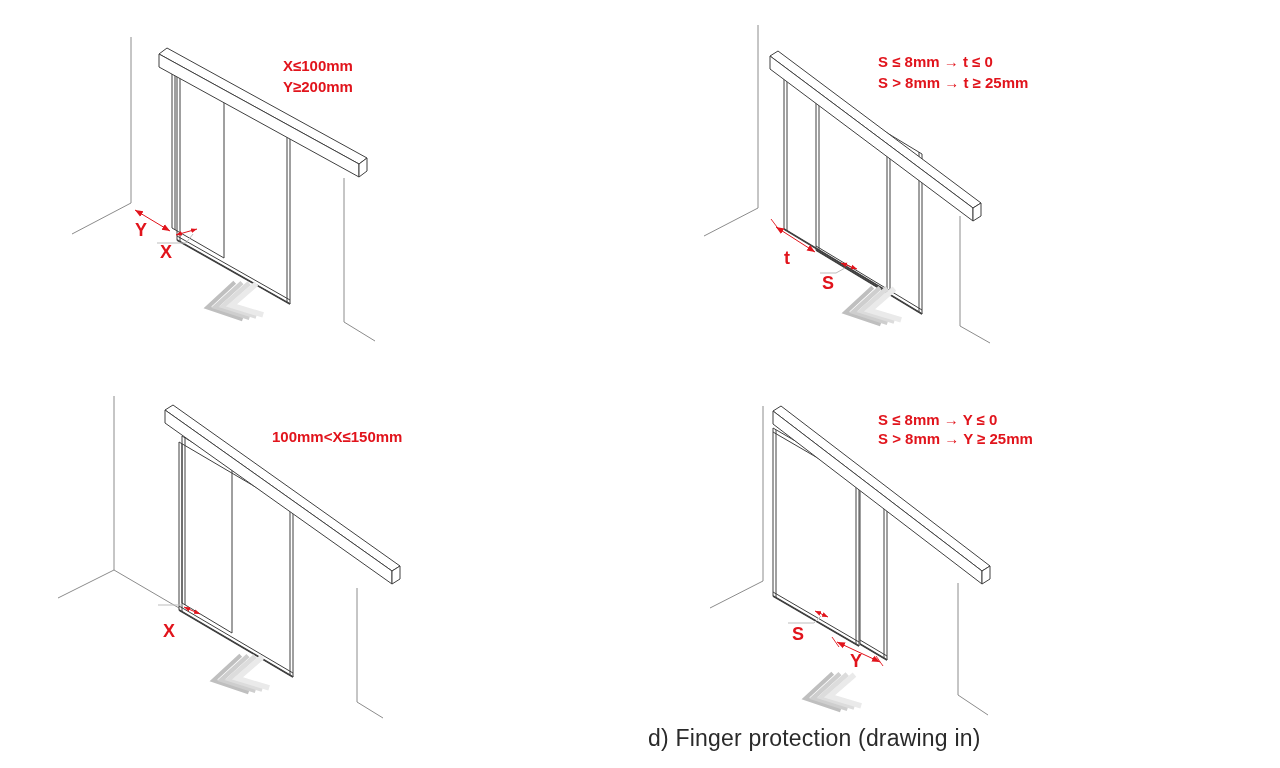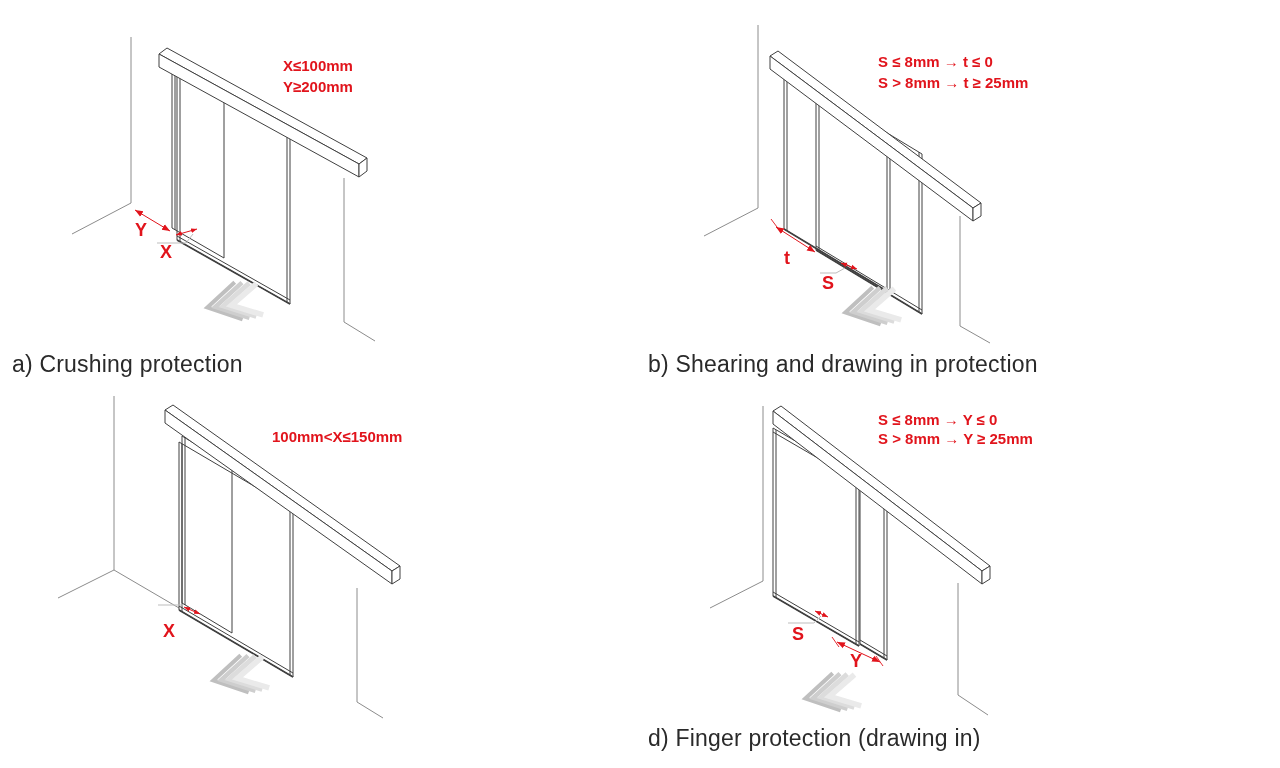--- a/index.html
+++ b/index.html
@@ -75,21 +75,20 @@
       </g>
       <g>
         <polyline class="leader" points="157,243 186,243 193,234"></polyline>
         <line class="dim" x1="176" y1="235" x2="197" y2="229" marker-start="url(#arr-sm)" marker-end="url(#arr-sm)"></line>
         <text class="dim-label" x="166" y="258">X</text>
       </g>
       <text class="ann" x="283" y="71">X≤100mm</text>
       <text class="ann" x="283" y="92">Y≥200mm</text>
       <use href="#swoosh" xlink:href="#swoosh" transform="translate(205,283) rotate(-12,28,20)"></use>
     </svg>
-    <div class="caption" style="left:12px;top:351px">a) Crushing protection</div>
   </div>
 
   <div class="panel" id="panel-b">
     <svg viewBox="0 0 640 384">
       <g>
         <line class="wall" x1="118" y1="25" x2="118" y2="208"></line>
         <line class="wall" x1="118" y1="208" x2="64" y2="236"></line>
         <line class="wall" x1="320" y1="216" x2="320" y2="326"></line>
         <line class="wall" x1="320" y1="326" x2="350" y2="343"></line>
       </g>
@@ -118,21 +117,20 @@
       </g>
       <g>
         <polyline class="leader" points="180,273 196,273 205,268"></polyline>
         <line class="dim" x1="201" y1="263" x2="217" y2="269" marker-start="url(#arr-sm)" marker-end="url(#arr-sm)"></line>
         <text class="dim-label" x="188" y="289">S</text>
       </g>
       <text class="ann" x="238" y="67">S ≤ 8mm → t ≤ 0</text>
       <text class="ann" x="238" y="88">S &gt; 8mm → t ≥ 25mm</text>
       <use href="#swoosh" xlink:href="#swoosh" transform="translate(203,288) rotate(-12,28,20)"></use>
     </svg>
-    <div class="caption" style="left:8px;top:351px">b) Shearing and drawing in protection</div>
   </div>
 
   <div class="panel" id="panel-c">
     <svg viewBox="0 0 640 384">
       <g>
         <line class="wall" x1="114" y1="12" x2="114" y2="186"></line>
         <line class="wall" x1="114" y1="186" x2="58" y2="214"></line>
         <line class="wall" x1="114" y1="186" x2="179" y2="224"></line>
         <line class="wall" x1="357" y1="204" x2="357" y2="318"></line>
         <line class="wall" x1="357" y1="318" x2="383" y2="334"></line>

